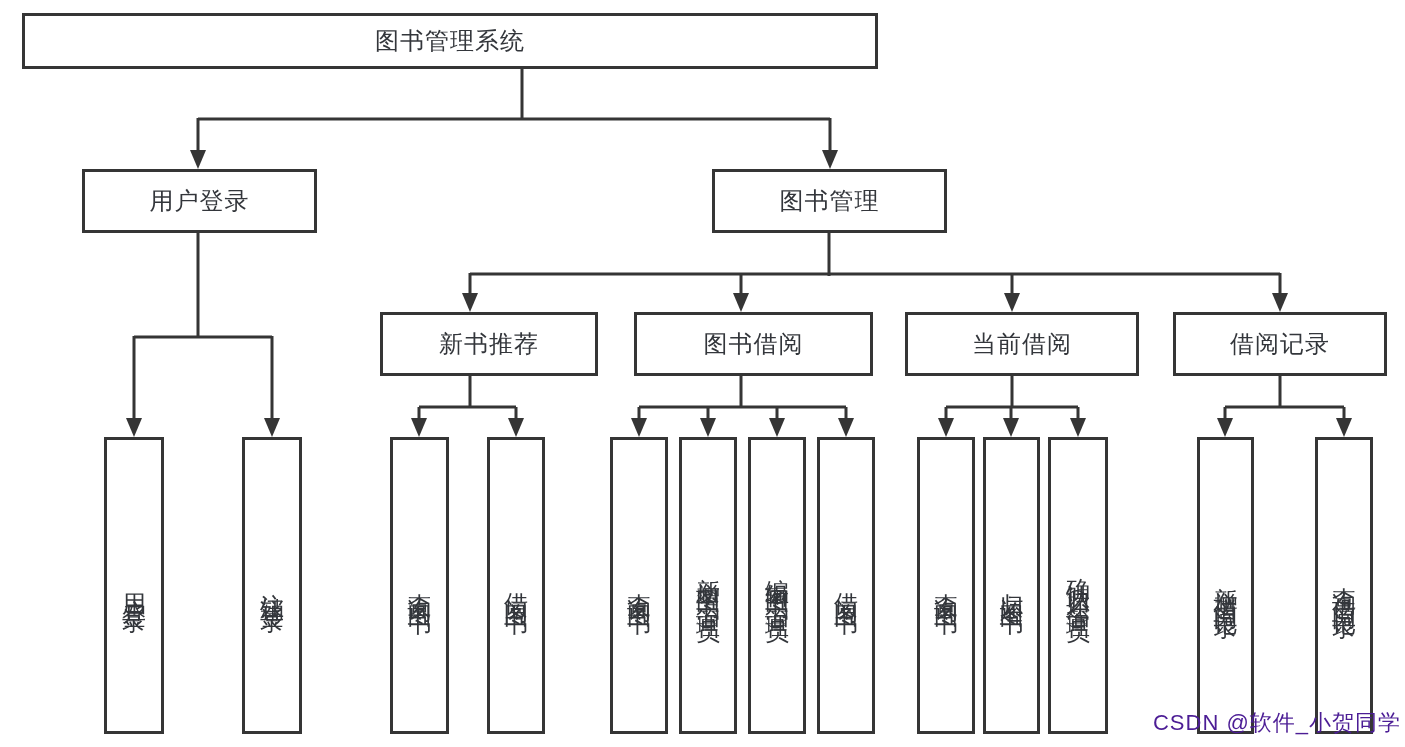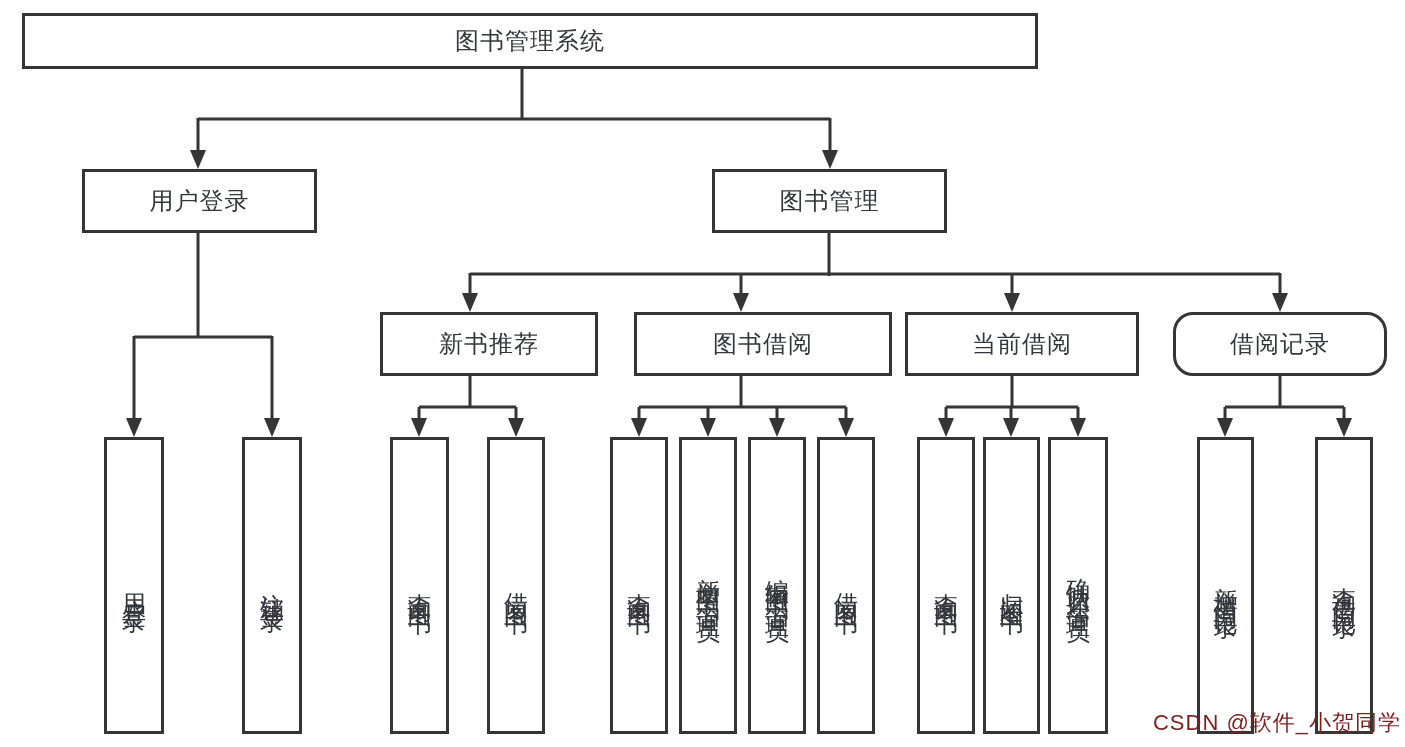--- a/index.html
+++ b/index.html
@@ -37,21 +37,21 @@
     text-orientation: mixed;
     letter-spacing: 6px;
     line-height: 1;
   }
   .watermark {
     position: absolute;
     right: 4px;
     top: 708px;
     z-index: 5;
     font-size: 22px;
-    color: #7f1d1d;
+    color: #4c1d95;
     white-space: nowrap;
     letter-spacing: 1px;
   }
 </style>
 </head>
 <body>
 
 <div class="canvas">
 
   <svg class="connector-layer" width="1405" height="747" viewBox="0 0 1405 747">
@@ -85,29 +85,29 @@
       <polygon points="769,418 785,418 777,437"></polygon>
       <polygon points="838,418 854,418 846,437"></polygon>
       <polygon points="938,418 954,418 946,437"></polygon>
       <polygon points="1003,418 1019,418 1011,437"></polygon>
       <polygon points="1070,418 1086,418 1078,437"></polygon>
       <polygon points="1217,418 1233,418 1225,437"></polygon>
       <polygon points="1336,418 1352,418 1344,437"></polygon>
     </g>
   </svg>
 
-  <div class="box hbox" style="left:22px; top:13px; width:1016px; height:56px;">图书管理系统</div>
+  <div class="box hbox" style="left:22px; top:13px; width:856px; height:56px;">图书管理系统</div>
 
   <div class="box hbox" style="left:82px; top:169px; width:235px; height:64px;">用户登录</div>
   <div class="box hbox" style="left:712px; top:169px; width:235px; height:64px;">图书管理</div>
 
   <div class="box hbox" style="left:363px; top:312px; width:218px; height:64px;margin-left:17px;">新书推荐</div>
-  <div class="box hbox" style="left:634px; top:312px; width:258px; height:64px;text-align:right;">图书借阅</div>
+  <div class="box hbox" style="left:634px; top:312px; width:239px; height:64px;text-align:right;">图书借阅</div>
   <div class="box hbox" style="left:905px; top:312px; width:234px; height:64px;">当前借阅</div>
-  <div class="box hbox" style="left:1173px; top:312px; width:214px; height:64px;border-radius:20px;">借阅记录</div>
+  <div class="box hbox" style="left:1173px; top:312px; width:214px; height:64px;">借阅记录</div>
 
   <div class="box vbox" style="left:104px; top:437px; width:60px; height:297px;">用户登录</div>
   <div class="box vbox" style="left:242px; top:437px; width:60px; height:297px;">注销登录</div>
 
   <div class="box vbox" style="left:390px; top:437px; width:59px; height:297px;">查询图书</div>
   <div class="box vbox" style="left:487px; top:437px; width:58px; height:297px;">借阅图书</div>
 
   <div class="box vbox" style="left:610px; top:437px; width:58px; height:297px;">查询图书</div>
   <div class="box vbox" style="left:679px; top:437px; width:58px; height:297px;">新增图书（管理员）</div>
   <div class="box vbox" style="left:748px; top:437px; width:58px; height:297px;">编辑图书（管理员）</div>

